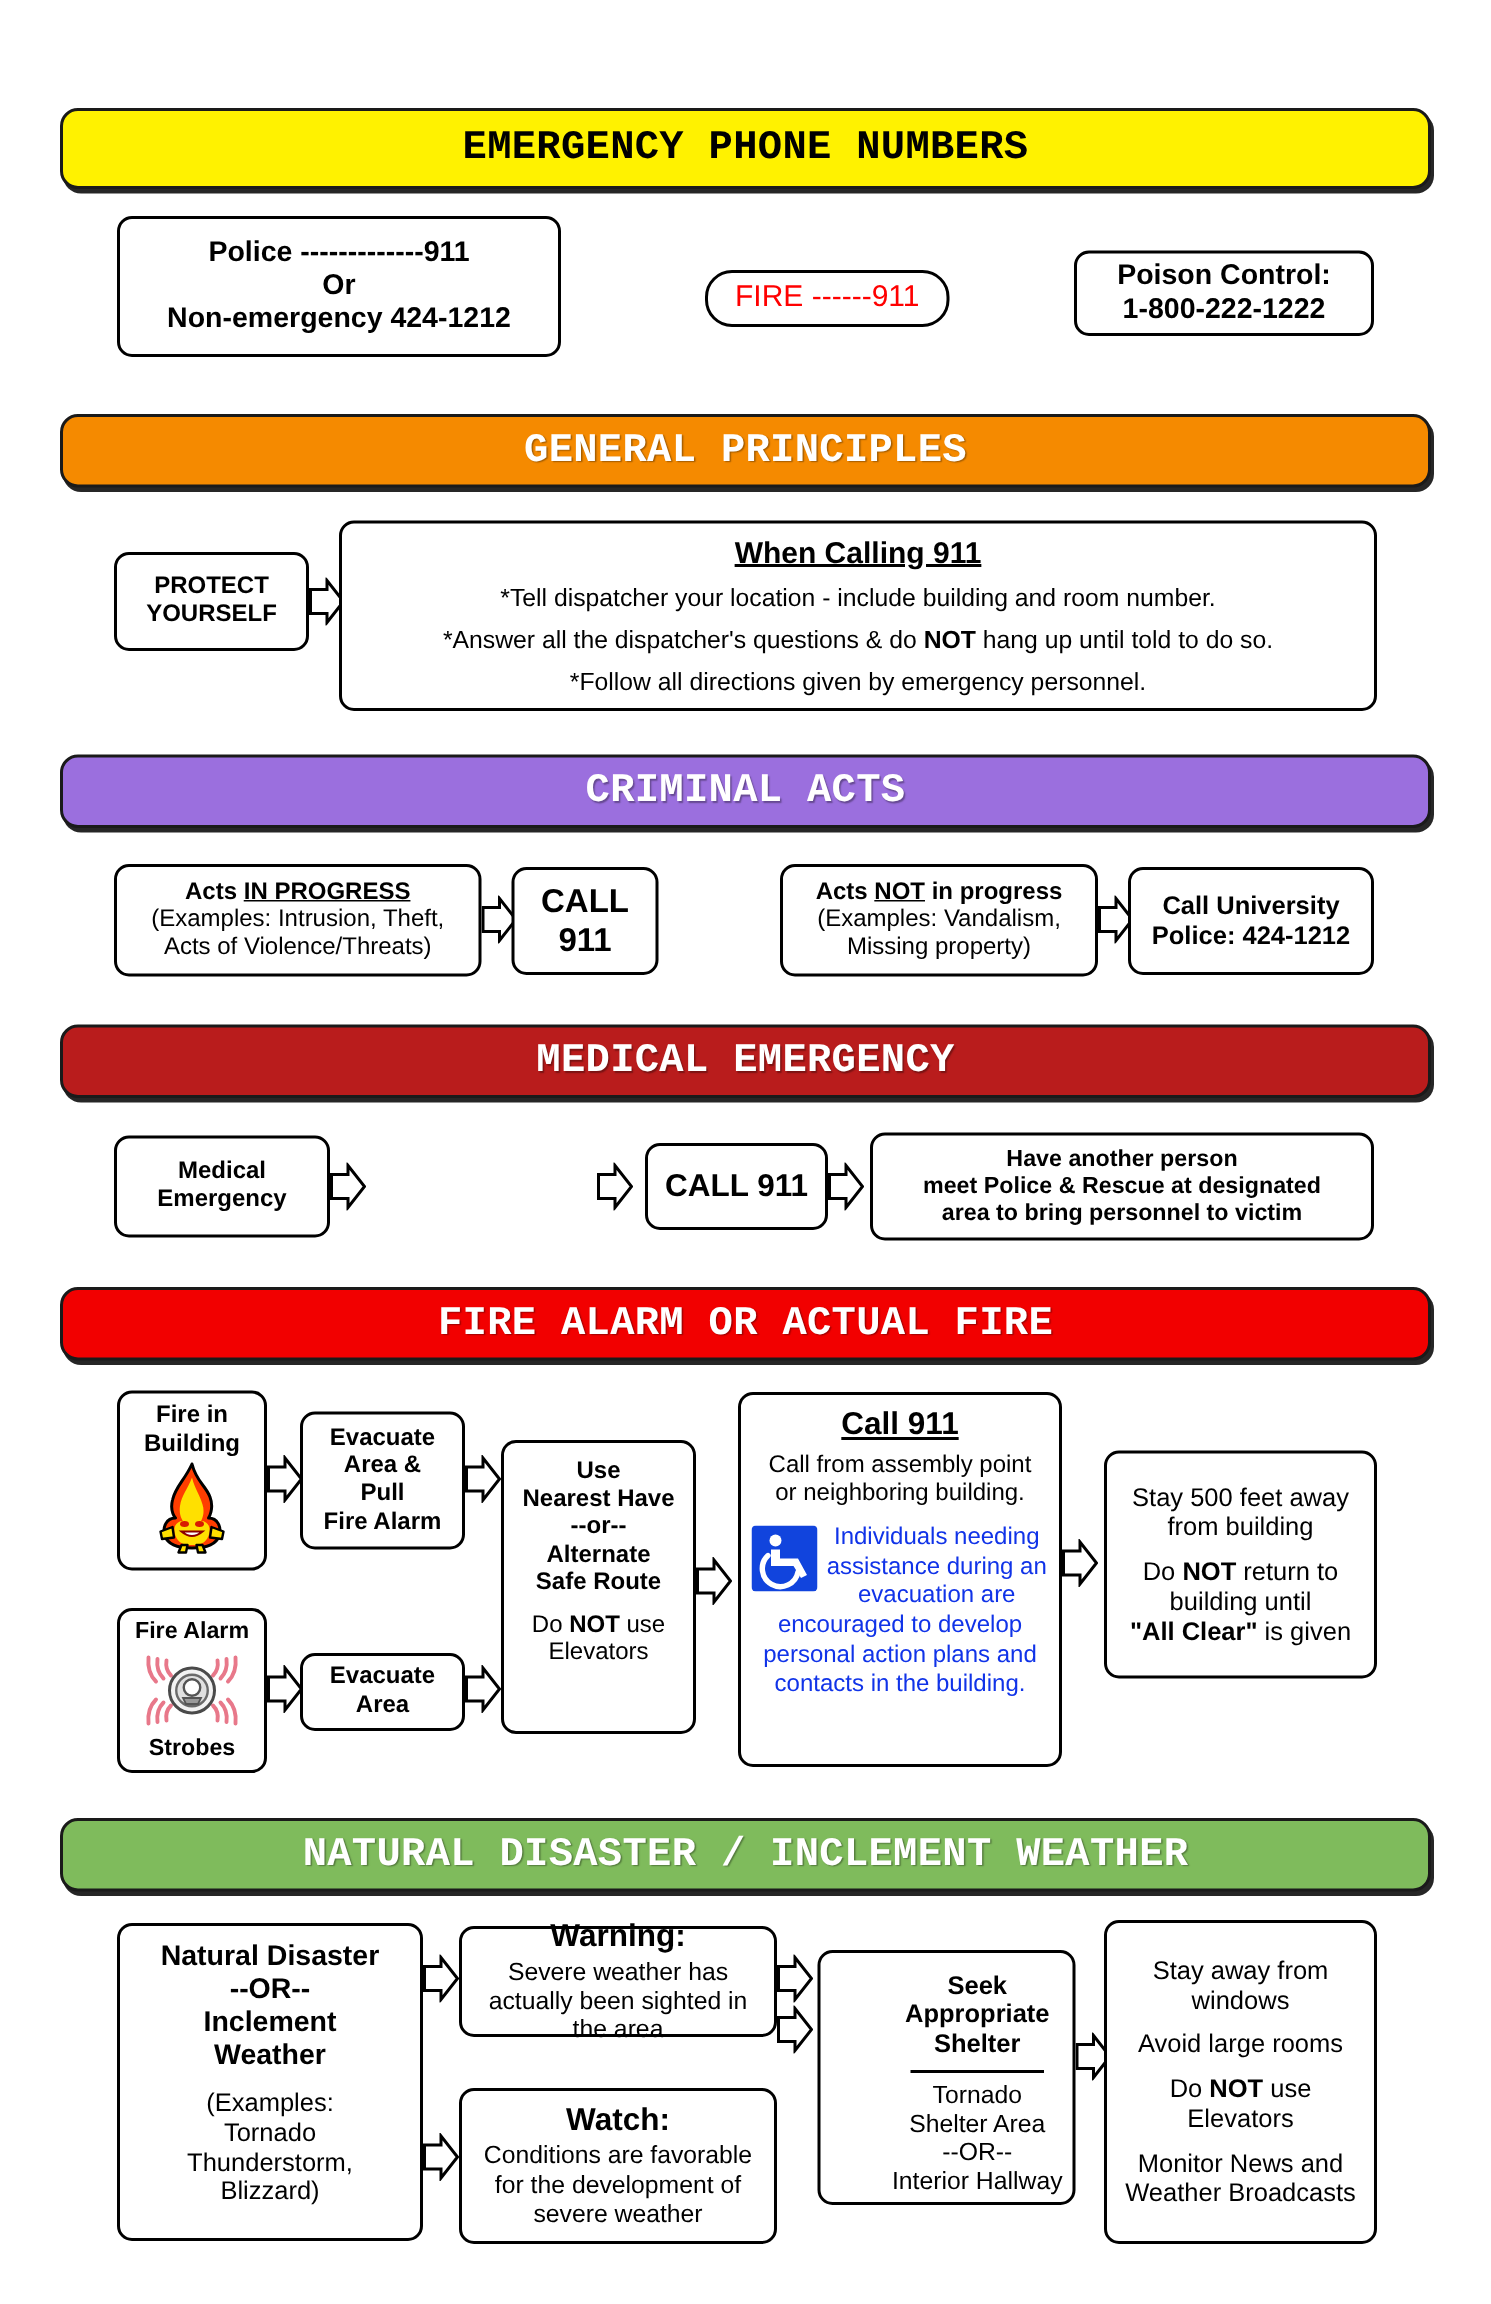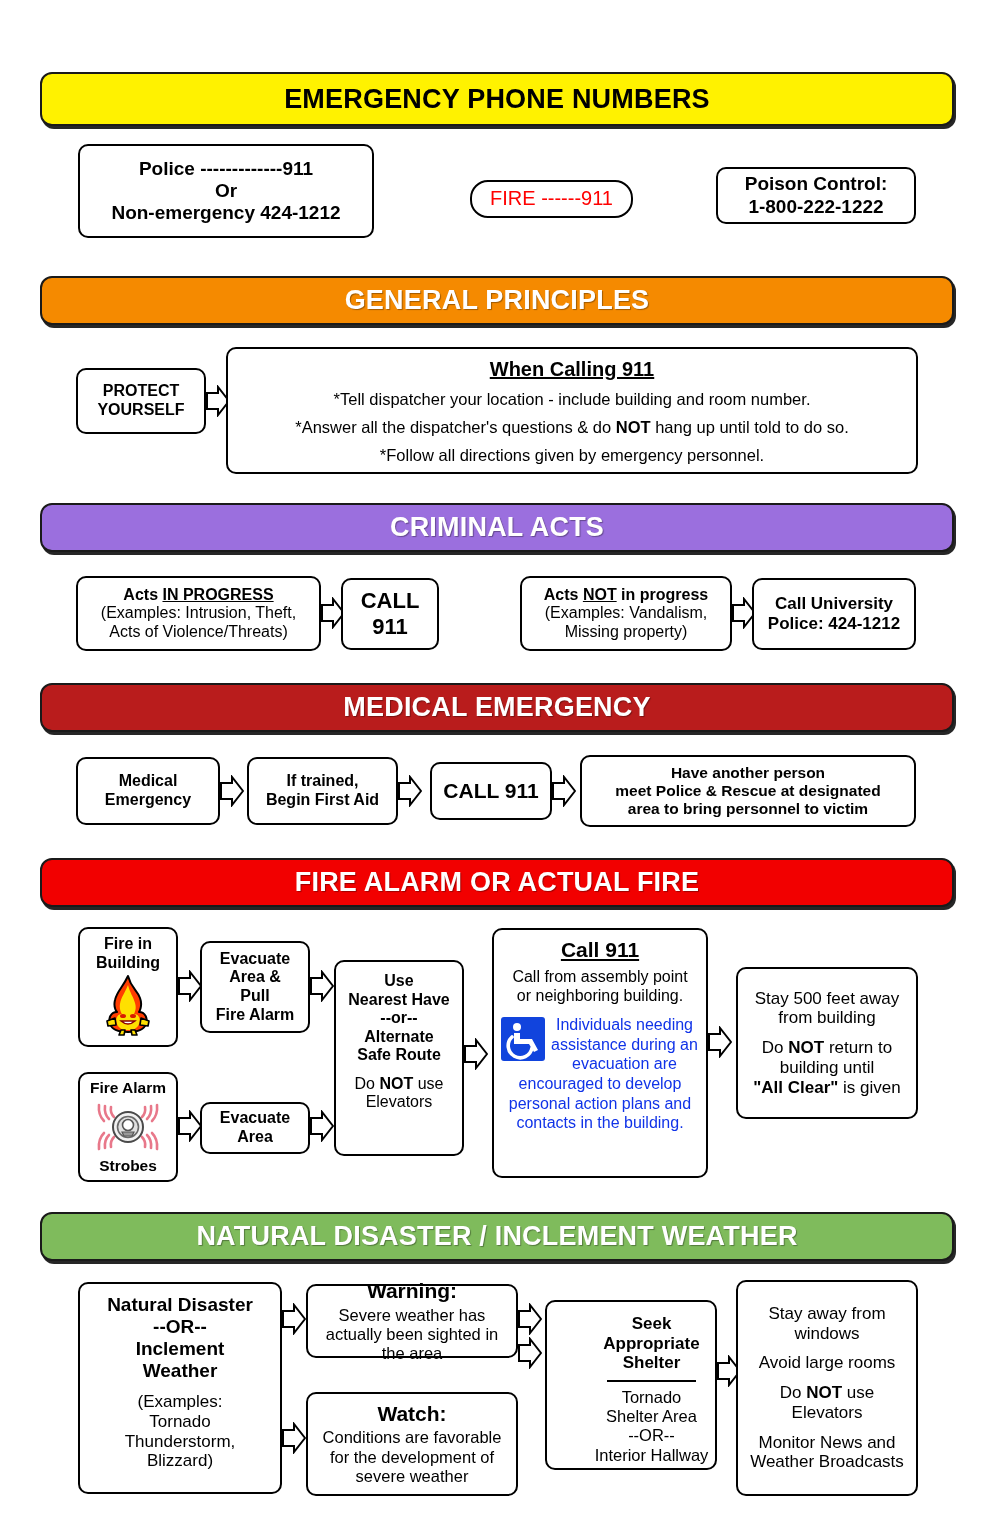--- a/index.html
+++ b/index.html
@@ -16,20 +16,21 @@
   
   .banner {
     position: absolute;
     border: 2px solid #1a1a1a;
     border-radius: 12px;
     display: flex; align-items: center; justify-content: center;
     text-align: center;
     box-shadow: 2px 3px 0 rgba(0,0,0,0.85);
     font-weight: bold;
     letter-spacing: 0.2px;
+    font-family: Liberation Mono, monospace;
   }
   .banner-yellow { background: #FFF200; color: #000; }
   .banner-orange { background: #F58A00; color: #fff; text-shadow: 1px 1px 1px rgba(0,0,0,.35); }
   .banner-purple { background: #9B6FDE; color: #fff; text-shadow: 1px 1px 1px rgba(0,0,0,.35); }
   .banner-cyan   { background: #b91c1c; color: #fff; text-shadow: 1px 1px 1px rgba(0,0,0,.35); }
   .banner-red    { background: #F20000; color: #fff; text-shadow: 1px 1px 1px rgba(0,0,0,.35); }
   .banner-green  { background: #7FBB5C; color: #fff; text-shadow: 1px 1px 1px rgba(0,0,0,.35); }
 
   
   .box {
@@ -163,24 +164,20 @@
     <div>Medical</div>
     <div>Emergency</div>
   </div>
 
   <div class="arrow" style="left:220px; top:775px;">
     <svg width="24" height="32" viewBox="0 0 24 32">
       <path d="M1 8 L12 8 L12 2 L23 16 L12 30 L12 24 L1 24 Z" fill="#fff" stroke="#000" stroke-width="2"></path>
     </svg>
   </div>
 
-  <div class="box" style="left:247px; top:757px; width:151px; height:68px; font-size:16px; font-weight:bold;">
-    <div>If trained,</div>
-    <div>Begin First Aid</div>
-  </div>
 
   <div class="arrow" style="left:398px; top:775px;">
     <svg width="24" height="32" viewBox="0 0 24 32">
       <path d="M1 8 L12 8 L12 2 L23 16 L12 30 L12 24 L1 24 Z" fill="#fff" stroke="#000" stroke-width="2"></path>
     </svg>
   </div>
 
   <div class="box" style="left:430px; top:762px; width:122px; height:58px; font-size:21px; font-weight:bold;">
     <div>CALL 911</div>
   </div>
@@ -375,21 +372,21 @@
     <svg width="24" height="32" viewBox="0 0 24 32">
       <path d="M1 8 L12 8 L12 2 L23 16 L12 30 L12 24 L1 24 Z" fill="#fff" stroke="#000" stroke-width="2"></path>
     </svg>
   </div>
   <div class="arrow" style="left:518px; top:1337px;">
     <svg width="24" height="32" viewBox="0 0 24 32">
       <path d="M1 8 L12 8 L12 2 L23 16 L12 30 L12 24 L1 24 Z" fill="#fff" stroke="#000" stroke-width="2"></path>
     </svg>
   </div>
 
-  <div class="box plain" style="left:545px; top:1300px; width:172px; height:170px; font-size:16.5px; justify-content:flex-start; padding-top:12px;padding-left:47px;">
+  <div class="box plain" style="left:545px; top:1300px; width:172px; height:170px; font-size:16.5px; justify-content:center; padding-top:12px;padding-left:47px;">
     <div class="b" style="font-size:17px;">Seek</div>
     <div class="b" style="font-size:17px;">Appropriate</div>
     <div class="b" style="font-size:17px;">Shelter</div>
     <div class="divline"></div>
     <div>Tornado Shelter Area</div>
     <div>--OR--</div>
     <div>Interior Hallway</div>
   </div>
 
   <div class="arrow" style="left:717px; top:1355px;">

